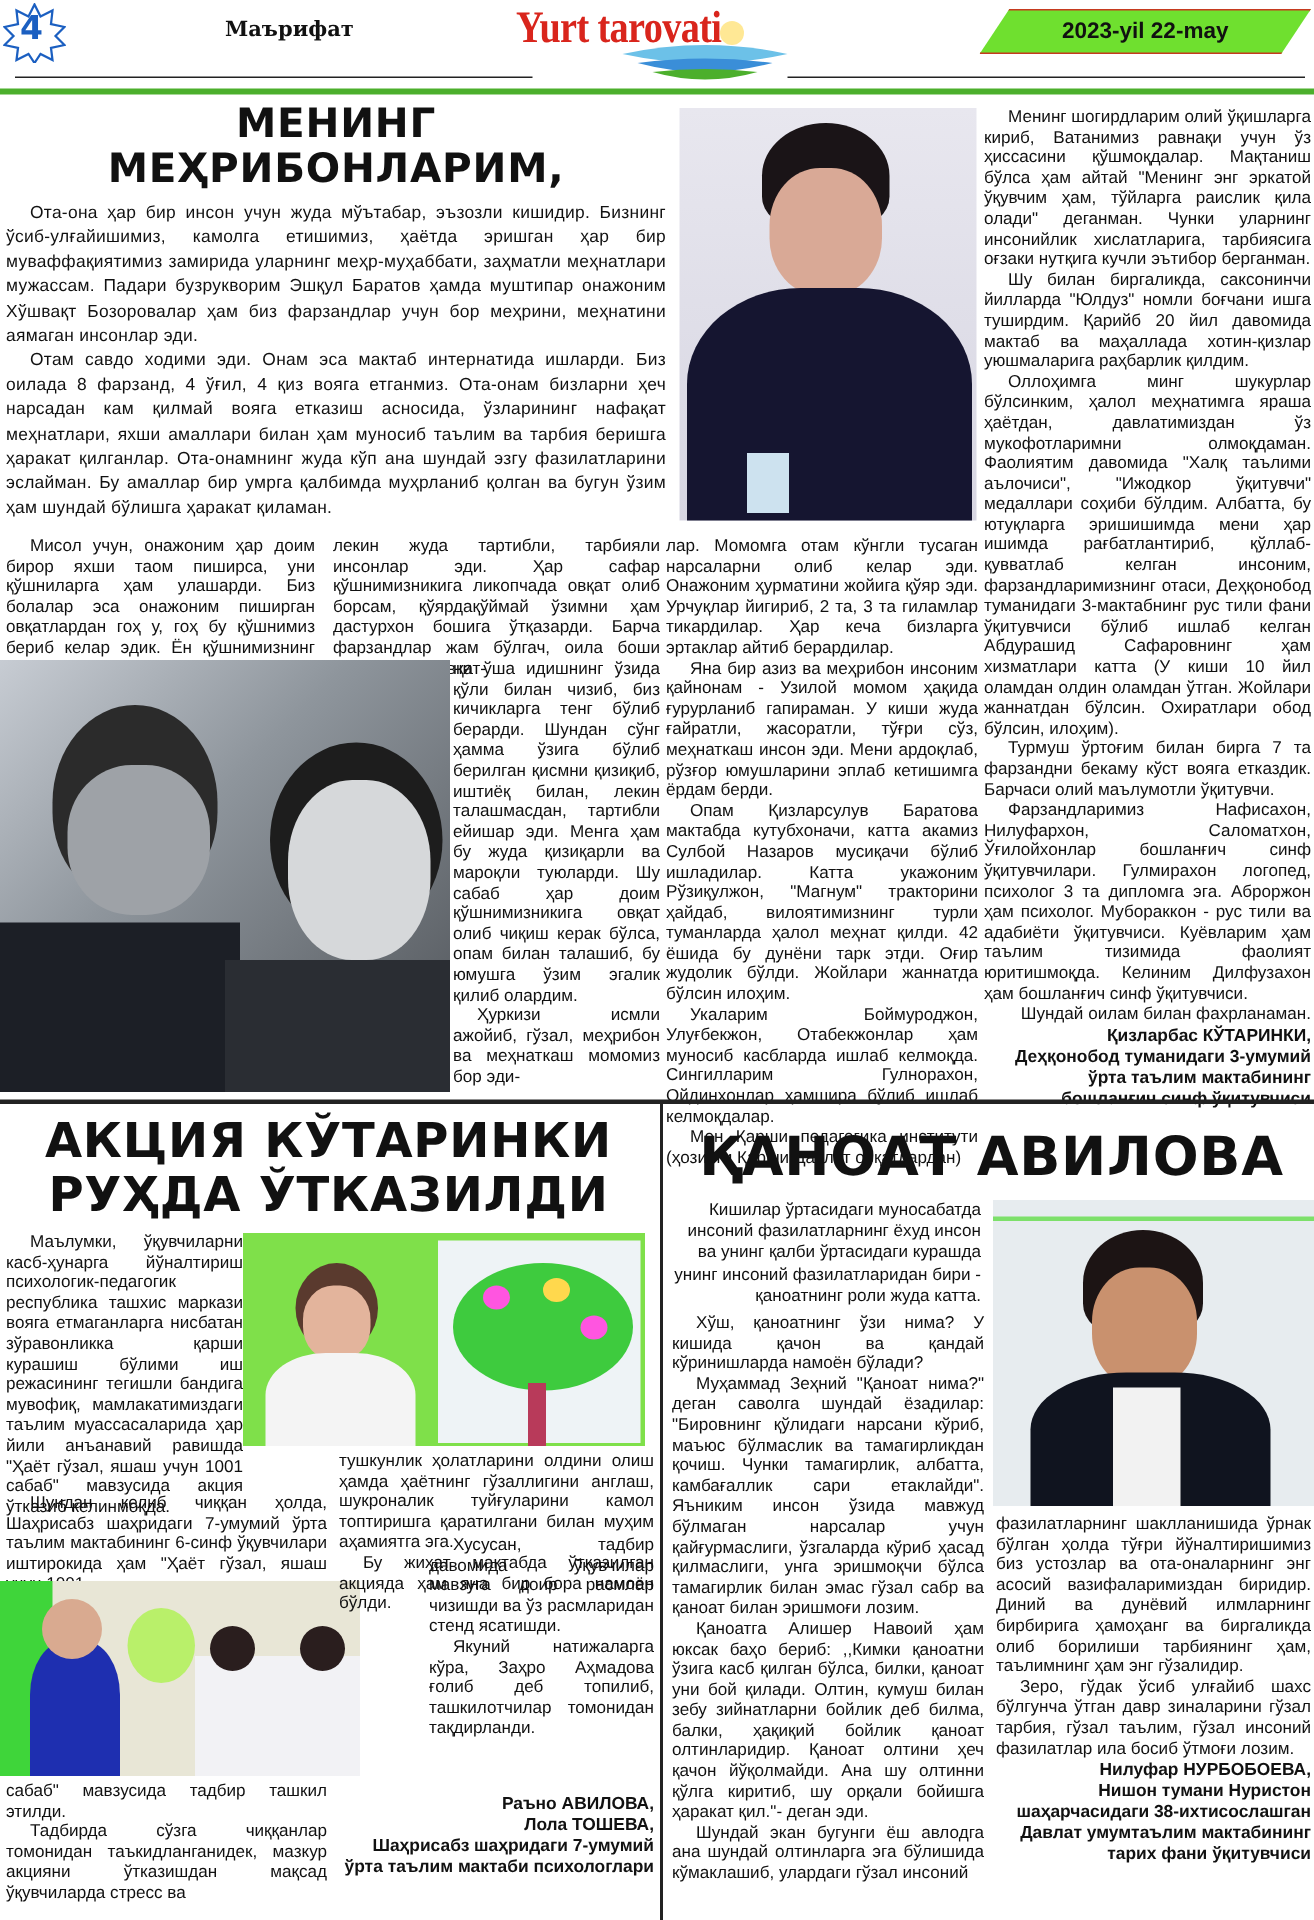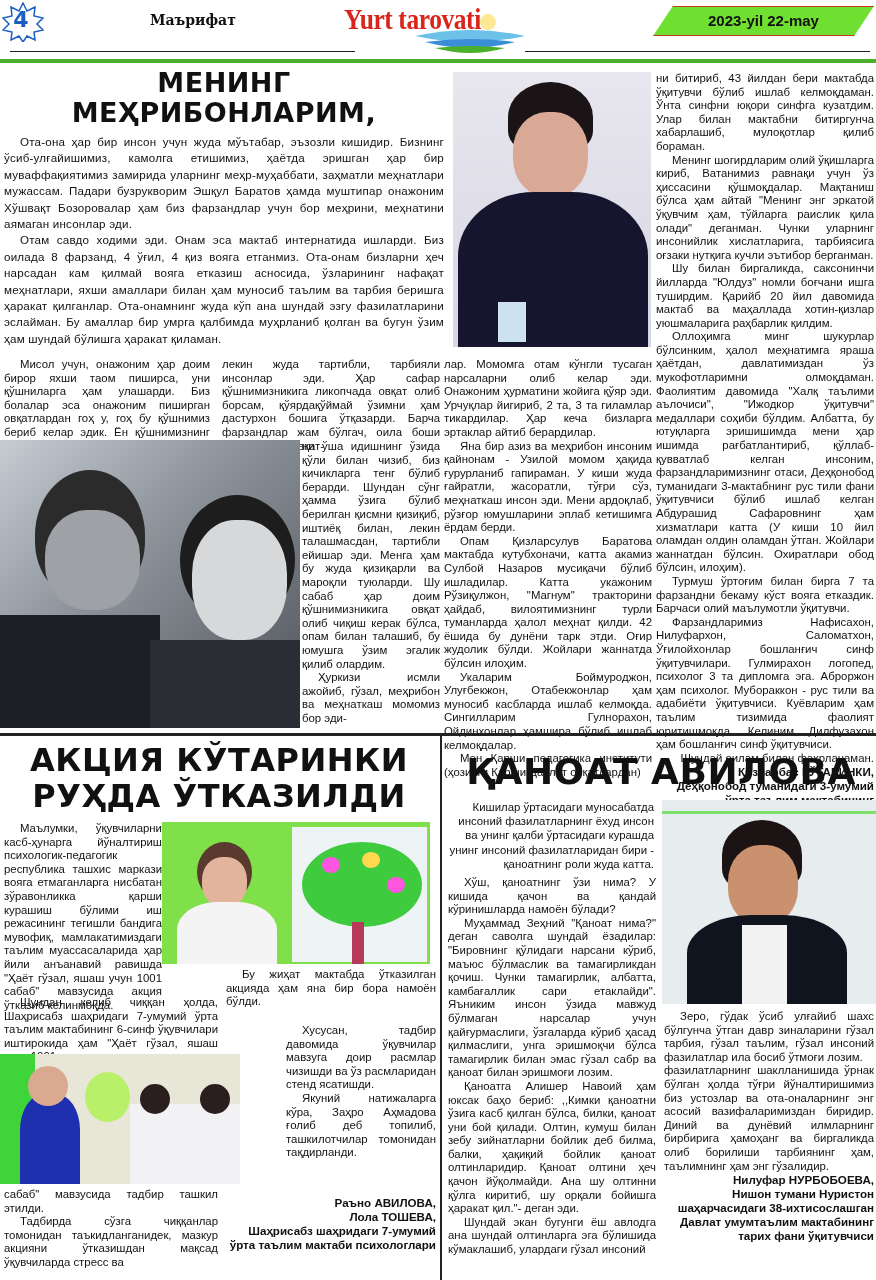--- a/index.html
+++ b/index.html
@@ -82,21 +82,20 @@
   <p>Укаларим Боймуроджон, Улуғбекжон, Отабекжонлар ҳам муносиб касбларда ишлаб келмоқда. Сингилларим Гулнорахон, Ойдинхонлар ҳамшира бўлиб ишлаб келмоқдалар.</p>
   <p>Мен Қарши педагогика институти (ҳозирги Қарши Давлат овқатлардан)</p>
 </div>
 <div class="photo" style="left:453px;top:72px;width:198px;height:275px;background:linear-gradient(180deg,#e8e7ef 0%,#d7d6e2 100%)">
   <div class="abs" style="left:55px;top:10px;width:85px;height:70px;border-radius:50% 50% 30% 30%;background:#1a1417"></div>
   <div class="abs" style="left:60px;top:40px;width:75px;height:85px;border-radius:45%;background:#d9a996"></div>
   <div class="abs" style="left:5px;top:120px;width:190px;height:160px;border-radius:40% 40% 0 0;background:#151530"></div>
   <div class="abs" style="left:45px;top:230px;width:28px;height:40px;background:#cde2ef"></div>
 </div>
 <div class="abs t" style="left:656px;top:72px;width:218px">
-  <p style="text-indent:0">ни битириб, 43 йилдан бери мактабда ўқитувчи бўлиб ишлаб келмоқдаман. Ўнта синфни юқори синфга кузатдим. Улар билан мактабни битиргунча хабарлашиб, мулоқотлар қилиб бораман.</p>
   <p>Менинг шогирдларим олий ўқишларга кириб, Ватанимиз равнақи учун ўз ҳиссасини қўшмоқдалар. Мақтаниш бўлса ҳам айтай "Менинг энг эркатой ўқувчим ҳам, тўйларга раислик қила олади" деганман. Чунки уларнинг инсонийлик хислатларига, тарбиясига оғзаки нутқига кучли эътибор берганман.</p>
   <p>Шу билан биргаликда, саксонинчи йилларда "Юлдуз" номли боғчани ишга туширдим. Қарийб 20 йил давомида мактаб ва маҳаллада хотин-қизлар уюшмаларига раҳбарлик қилдим.</p>
   <p>Оллоҳимга минг шукурлар бўлсинким, ҳалол меҳнатимга яраша ҳаётдан, давлатимиздан ўз мукофотларимни олмоқдаман. Фаолиятим давомида "Халқ таълими аълочиси", "Ижодкор ўқитувчи" медаллари соҳиби бўлдим. Албатта, бу ютуқларга эришишимда мени ҳар ишимда рағбатлантириб, қўллаб-қувватлаб келган инсоним, фарзандларимизнинг отаси, Деҳқонобод туманидаги 3-мактабнинг рус тили фани ўқитувчиси бўлиб ишлаб келган Абдурашид Сафаровнинг ҳам хизматлари катта (У киши 10 йил оламдан олдин оламдан ўтган. Жойлари жаннатдан бўлсин. Охиратлари обод бўлсин, илоҳим).</p>
   <p>Турмуш ўртоғим билан бирга 7 та фарзандни бекаму кўст вояга етказдик. Барчаси олий маълумотли ўқитувчи.</p>
   <p>Фарзандларимиз Нафисахон, Нилуфархон, Саломатхон, Ўғилойхонлар бошланғич синф ўқитувчилари. Гулмирахон логопед, психолог 3 та дипломга эга. Аброржон ҳам психолог. Мубораккон - рус тили ва адабиёти ўқитувчиси. Куёвларим ҳам таълим тизимида фаолият юритишмоқда. Келиним Дилфузахон ҳам бошланғич синф ўқитувчиси.</p>
   <p style="text-align:right">Шундай оилам билан фахрланаман.</p>
   <div class="sig">
     <div>Қизларбас КЎТАРИНКИ,</div>
     <div>Деҳқонобод туманидаги 3-умумий ўрта таълим мактабининг</div>
     <div>бошланғич синф ўқитувчиси</div>
@@ -134,20 +133,21 @@
   <div class="abs" style="left:85px;top:18px;width:45px;height:50px;border-radius:50%;background:#b9f06a"></div>
   <div class="abs" style="left:130px;top:50px;width:110px;height:80px;background:#f2f2f5"></div>
   <div class="abs" style="left:140px;top:30px;width:30px;height:30px;border-radius:50%;background:#2a1e1e"></div>
   <div class="abs" style="left:200px;top:30px;width:30px;height:30px;border-radius:50%;background:#2a1e1e"></div>
 </div>
 <div class="abs t" style="left:4px;top:1188px;width:214px">
   <p style="text-indent:0">сабаб" мавзусида тадбир ташкил этилди.</p>
   <p>Тадбирда сўзга чиққанлар томонидан таъкидланганидек, мазкур акцияни ўтказишдан мақсад ўқувчиларда стресс ва</p>
 </div>
 <div class="abs t" style="left:226px;top:968px;width:210px">
+  <p style="text-indent:0">тушкунлик ҳолатларини олдини олиш ҳамда ҳаётнинг гўзаллигини англаш, шукроналик туйғуларини камол топтиришга қаратилгани билан муҳим аҳамиятга эга.</p>
   <p>Бу жиҳат мактабда ўтказилган акцияда ҳам яна бир бора намоён бўлди.</p>
 </div>
 <div class="abs t" style="left:286px;top:1024px;width:150px">
   <p>Хусусан, тадбир давомида ўқувчилар мавзуга доир расмлар чизишди ва ўз расмларидан стенд ясатишди.</p>
   <p>Якуний натижаларга кўра, Заҳро Аҳмадова ғолиб деб топилиб, ташкилотчилар томонидан тақдирланди.</p>
 </div>
 <div class="abs sig" style="left:226px;top:1196px;width:210px">
   <div>Раъно АВИЛОВА,</div>
   <div>Лола ТОШЕВА,</div>
   <div>Шаҳрисабз шаҳридаги 7-умумий</div>
@@ -165,20 +165,20 @@
   <div class="abs" style="left:25px;top:115px;width:160px;height:95px;border-radius:40% 40% 0 0;background:#10141f"></div>
   <div class="abs" style="left:80px;top:125px;width:45px;height:80px;background:#f2f2f2"></div>
 </div>
 <div class="abs t" style="left:448px;top:876px;width:208px">
   <p>Хўш, қаноатнинг ўзи нима? У кишида қачон ва қандай кўринишларда намоён бўлади?</p>
   <p>Муҳаммад Зеҳний "Қаноат нима?" деган саволга шундай ёзадилар: "Бировнинг қўлидаги нарсани кўриб, маъюс бўлмаслик ва тамагирликдан қочиш. Чунки тамагирлик, албатта, камбағаллик сари етаклайди". Яъниким инсон ўзида мавжуд бўлмаган нарсалар учун қайғурмаслиги, ўзгаларда кўриб ҳасад қилмаслиги, унга эришмоқчи бўлса тамагирлик билан эмас гўзал сабр ва қаноат билан эришмоғи лозим.</p>
   <p>Қаноатга Алишер Навоий ҳам юксак баҳо бериб: ,,Кимки қаноатни ўзига касб қилган бўлса, билки, қаноат уни бой қилади. Олтин, кумуш билан зебу зийнатларни бойлик деб билма, балки, ҳақиқий бойлик қаноат олтинларидир. Қаноат олтини ҳеч қачон йўқолмайди. Ана шу олтинни қўлга киритиб, шу орқали бойишга ҳаракат қил."- деган эди.</p>
   <p>Шундай экан бугунги ёш авлодга ана шундай олтинларга эга бўлишида кўмаклашиб, улардаги гўзал инсоний</p>
 </div>
 <div class="abs t" style="left:664px;top:1010px;width:210px">
+  <p style="text-indent:0">фазилатларнинг шаклланишида ўрнак бўлган ҳолда тўғри йўналтиришимиз биз устозлар ва ота-оналарнинг энг асосий вазифаларимиздан биридир. Диний ва дунёвий илмларнинг бирбирига ҳамоҳанг ва биргаликда олиб борилиши тарбиянинг ҳам, таълимнинг ҳам энг гўзалидир.</p>
   <p>Зеро, гўдак ўсиб улғайиб шахс бўлгунча ўтган давр зиналарини гўзал тарбия, гўзал таълим, гўзал инсоний фазилатлар ила босиб ўтмоғи лозим.</p>
-  <p style="text-indent:0">фазилатларнинг шаклланишида ўрнак бўлган ҳолда тўғри йўналтиришимиз биз устозлар ва ота-оналарнинг энг асосий вазифаларимиздан биридир. Диний ва дунёвий илмларнинг бирбирига ҳамоҳанг ва биргаликда олиб борилиши тарбиянинг ҳам, таълимнинг ҳам энг гўзалидир.</p>
   <div class="sig">
     <div>Нилуфар НУРБОБОЕВА,</div>
     <div>Нишон тумани Нуристон</div>
     <div>шаҳарчасидаги 38-ихтисослашган Давлат умумтаълим мактабининг тарих фани ўқитувчиси</div>
   </div>
 </div>
 
 </body></html>

